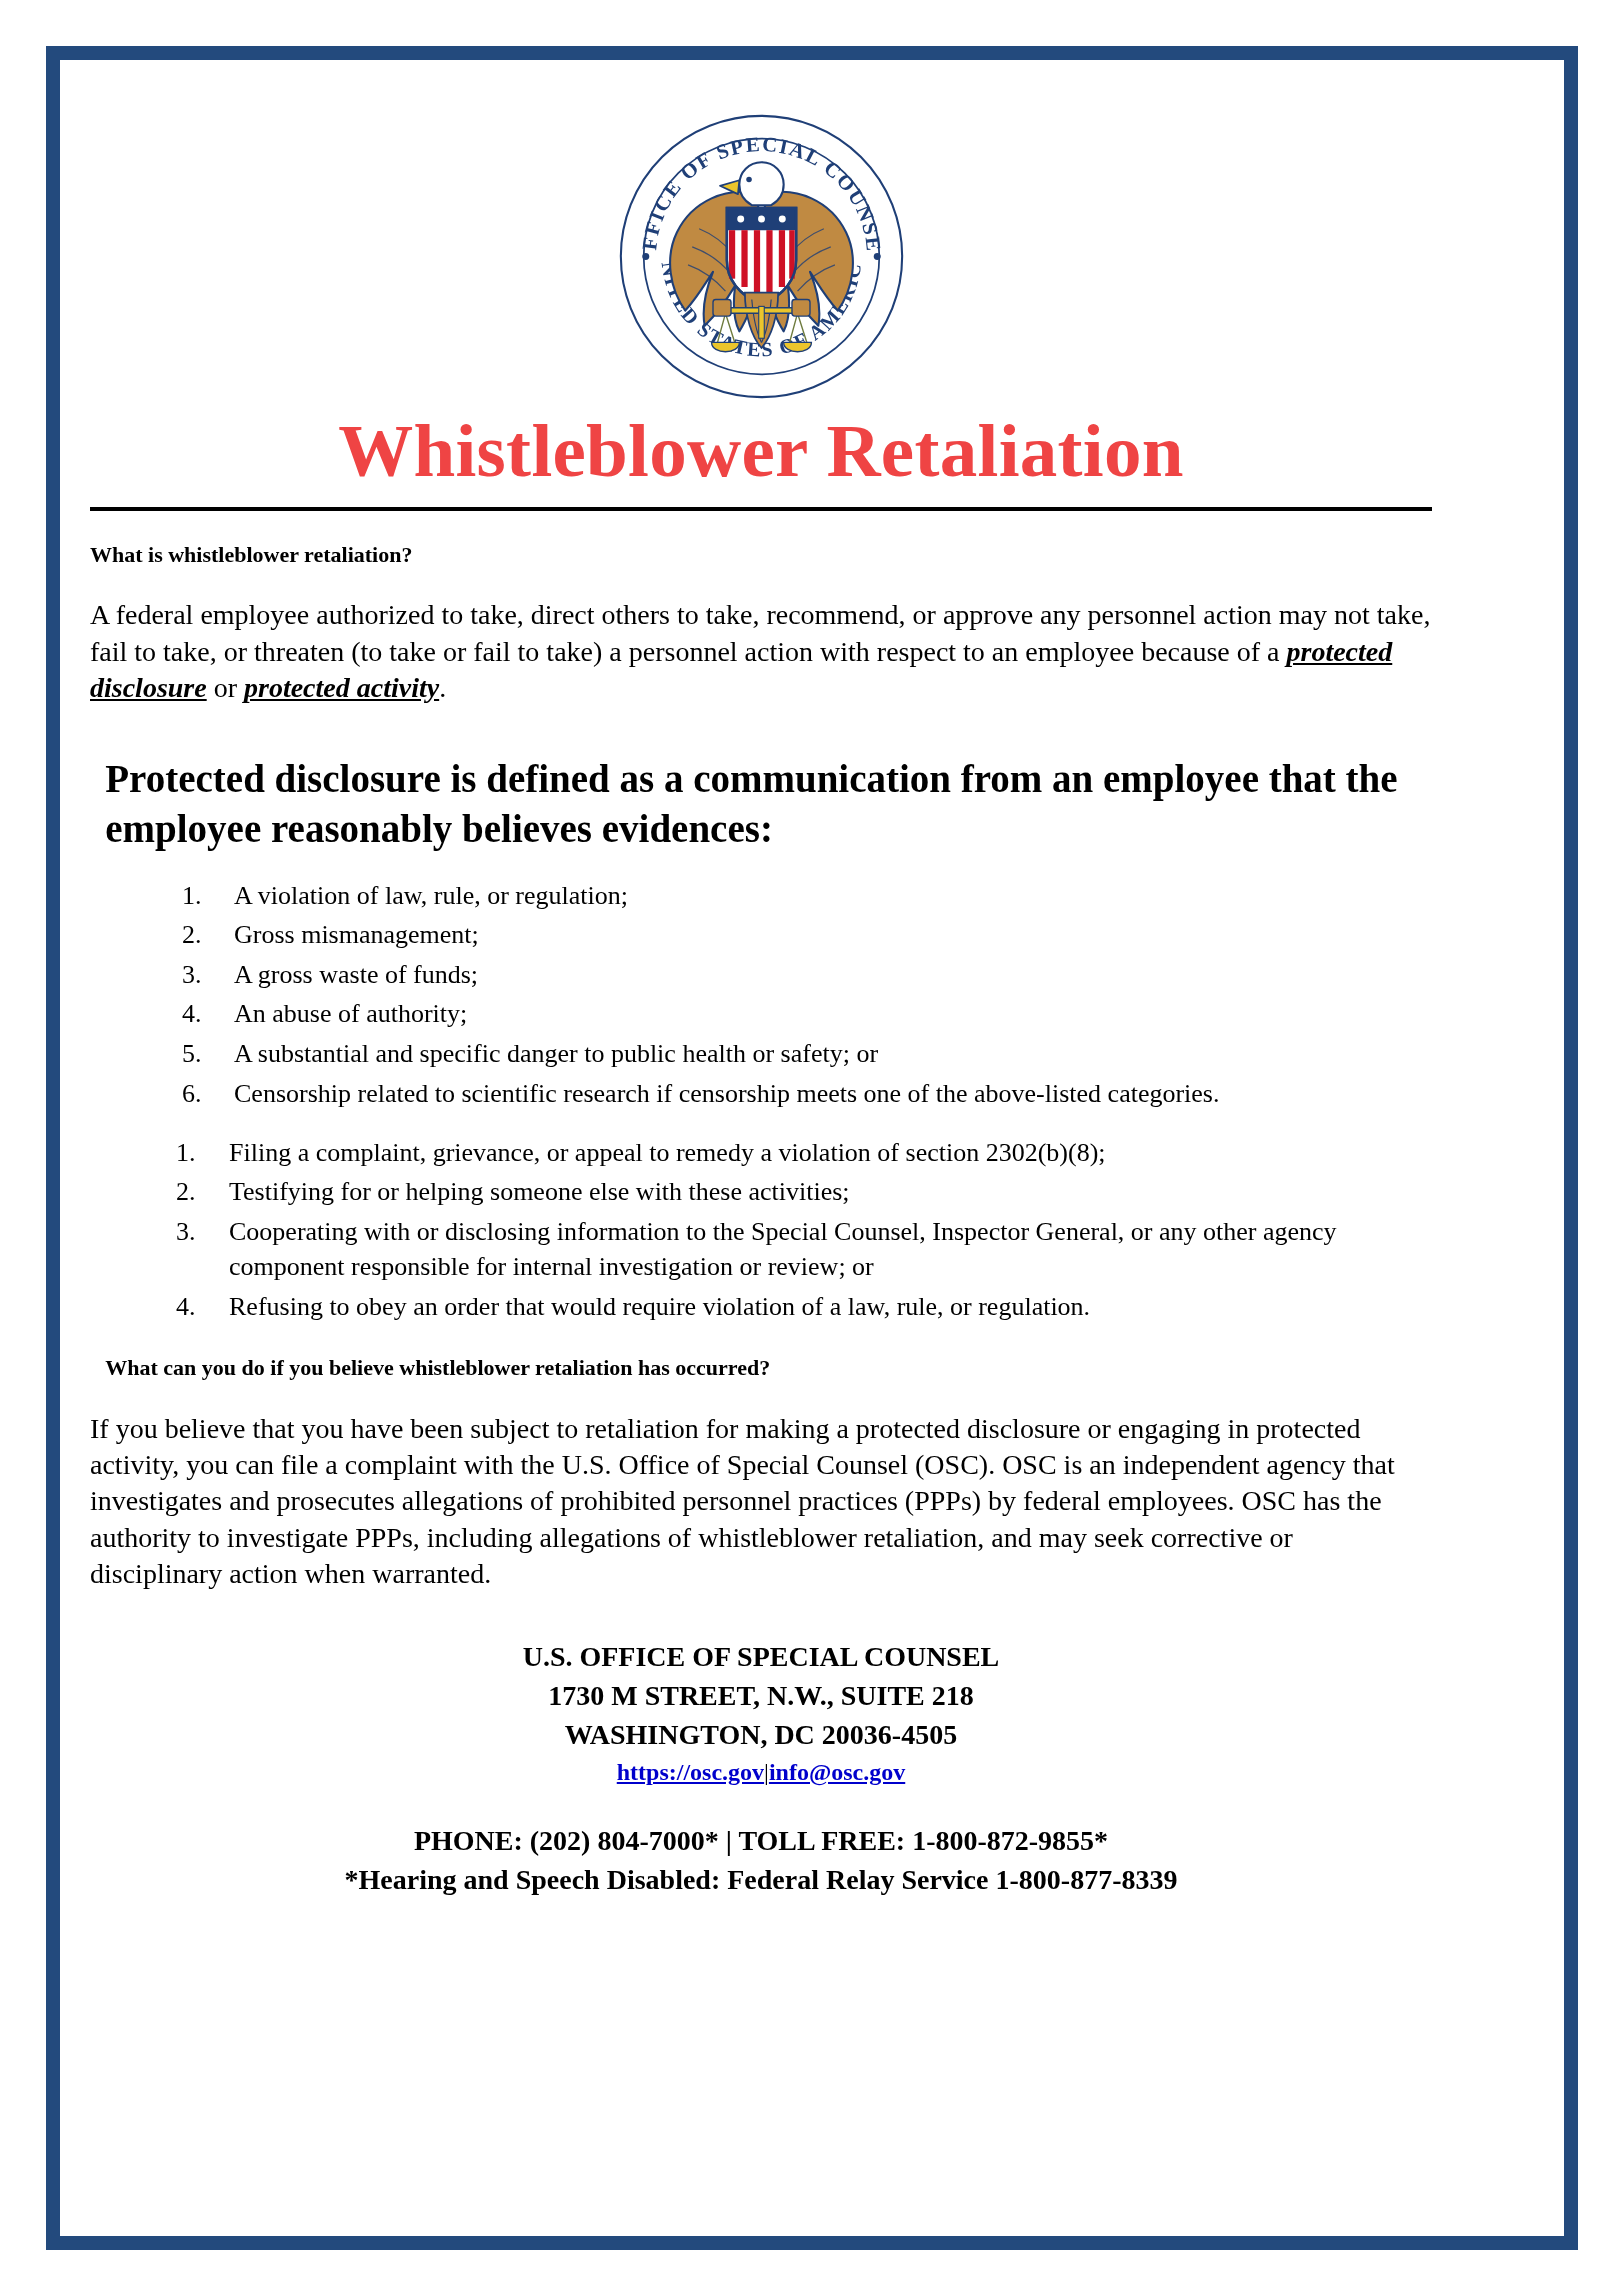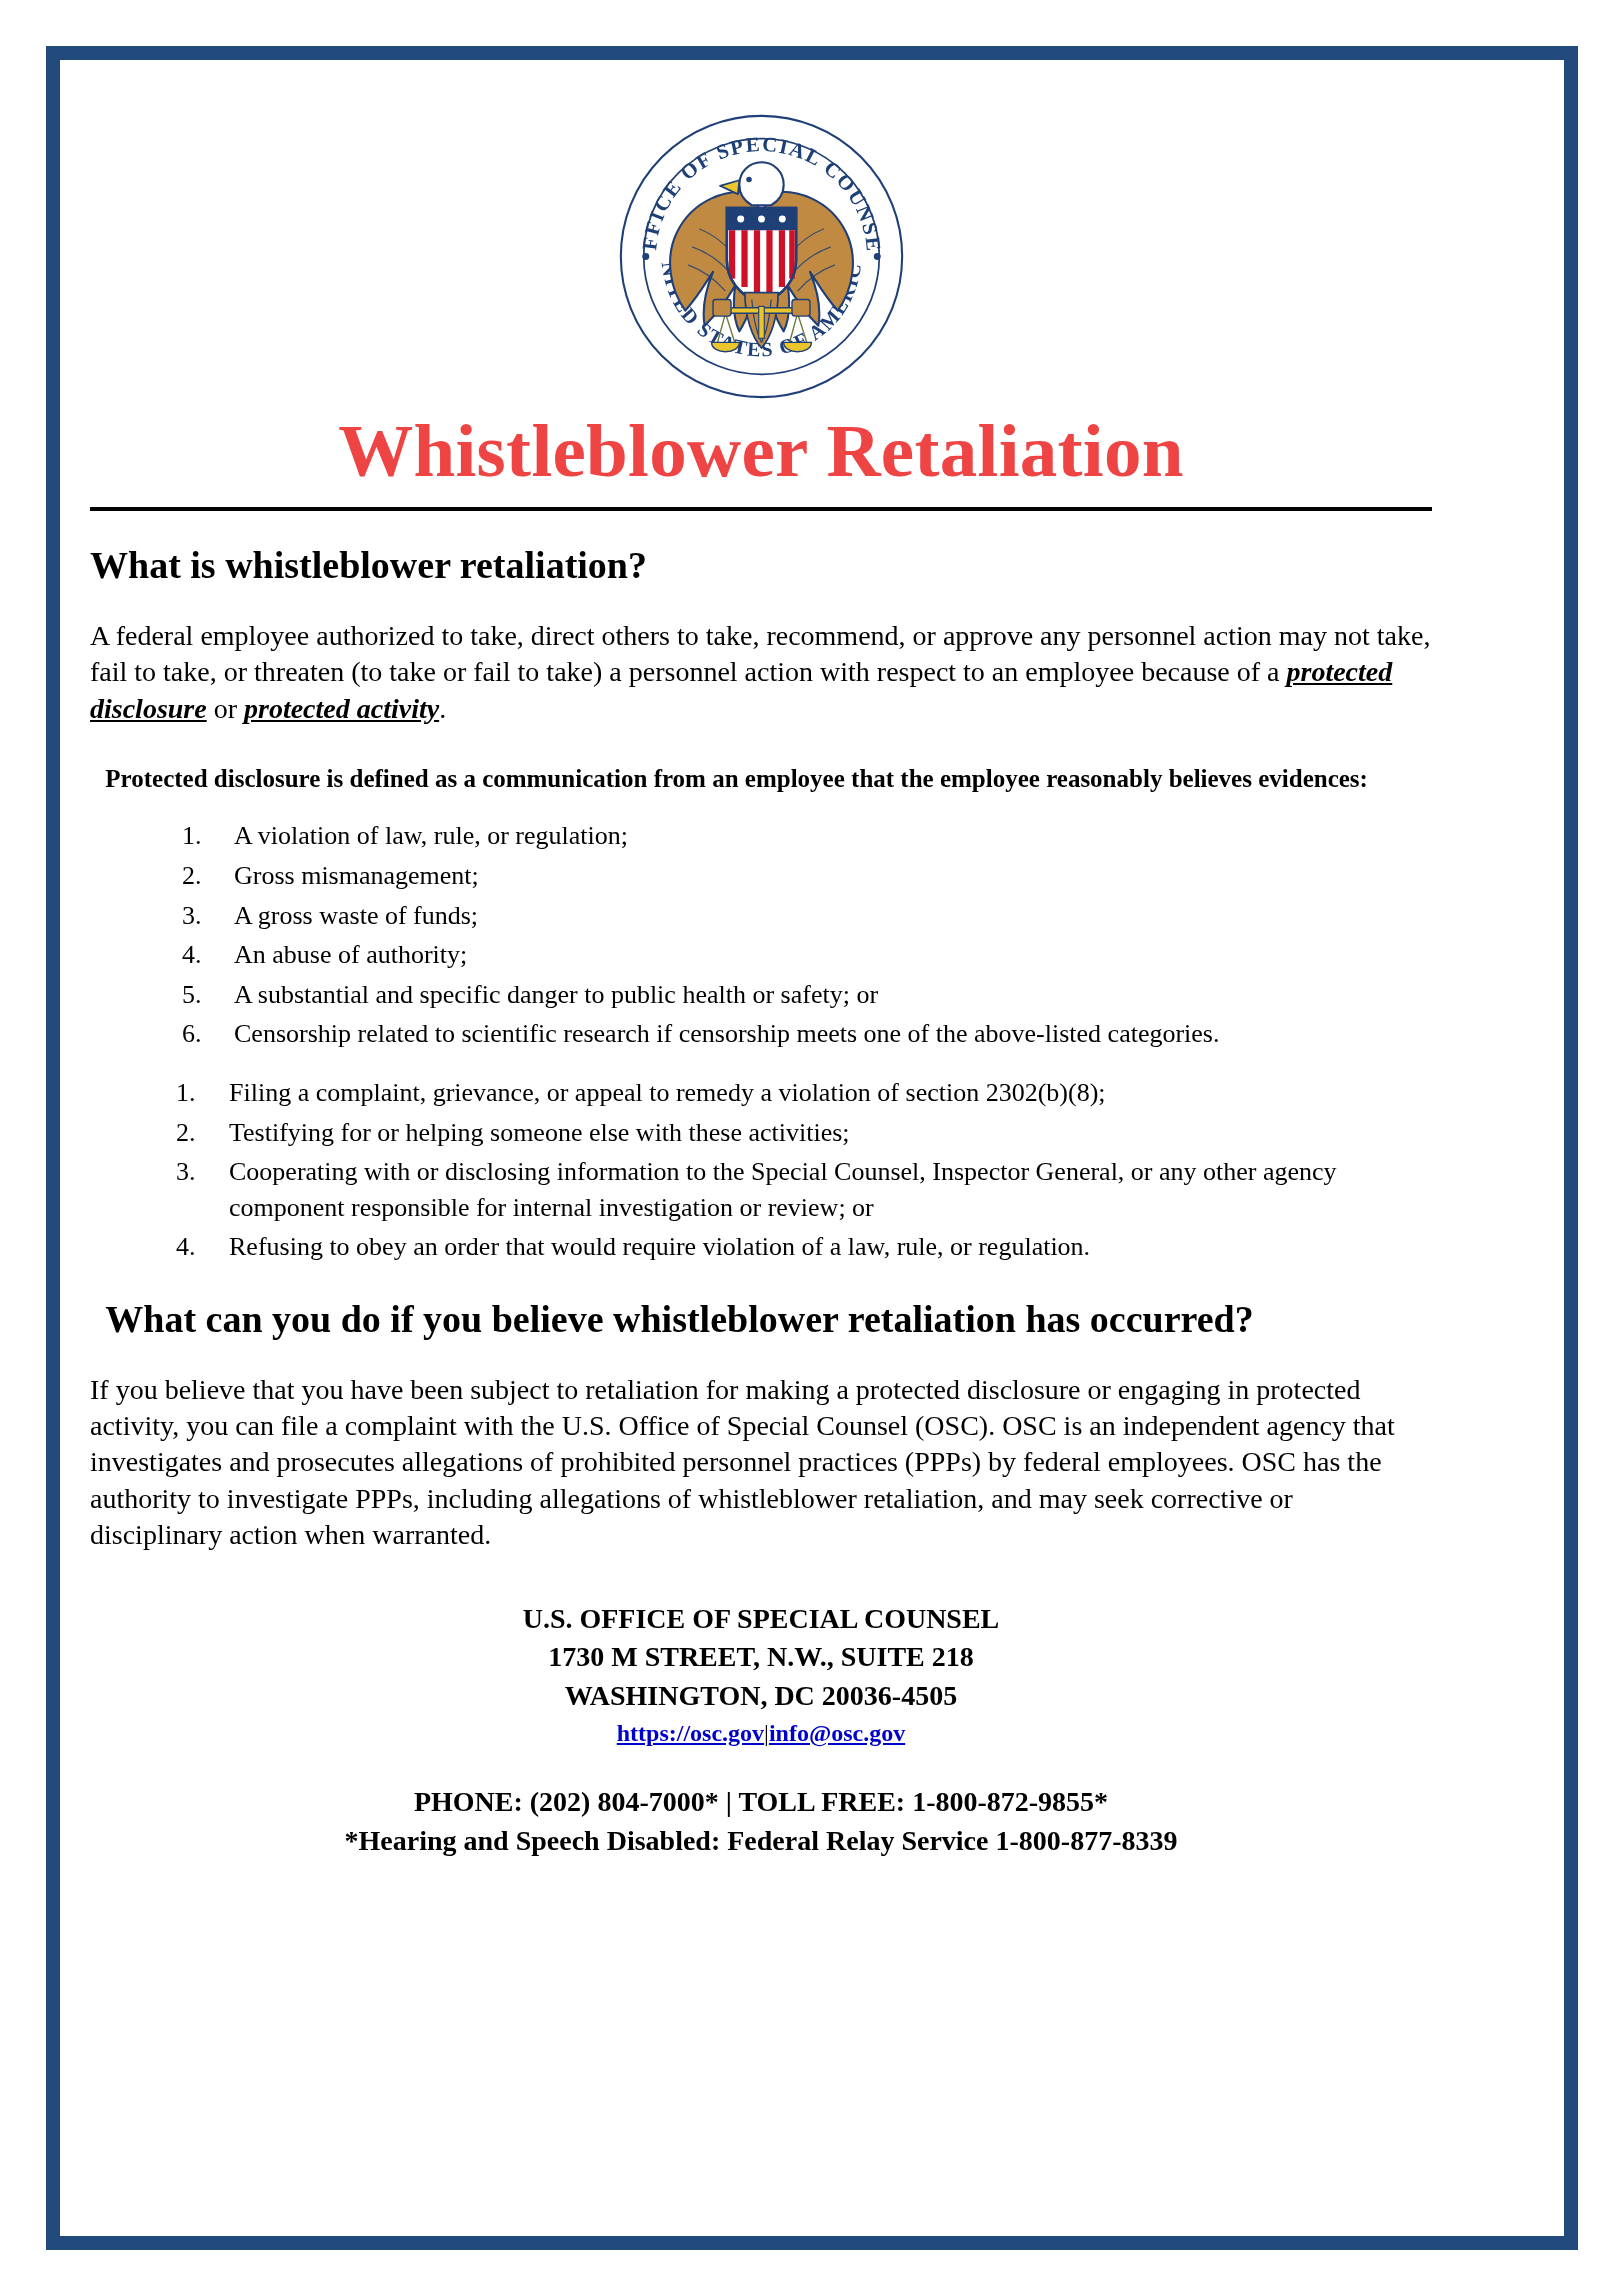--- a/index.html
+++ b/index.html
@@ -64,29 +64,29 @@
   }
   .title-rule {
     width: 1342px;
     height: 3.5px;
     background: #000000;
     margin: 16.6px 0 0 0;
   }
 
   
   .section-head {
-    font-size: 38px;
+    font-size: 22px;
     font-weight: bold;
     margin: 30.5px 0 0 0;
     line-height: 1.28;
   }
   .section-head.big {
-    font-size: 25px;
+    font-size: 39px;
     margin-left: 15.3px;
-    margin-top: 36px;
+    margin-top: 48px;
   }
   .section-head.indent {
     margin-left: 15.3px;
   }
   p.body {
     font-size: 28px;
     line-height: 1.30;
     margin: 28px 0 0 0;
     text-align: left;
   }

